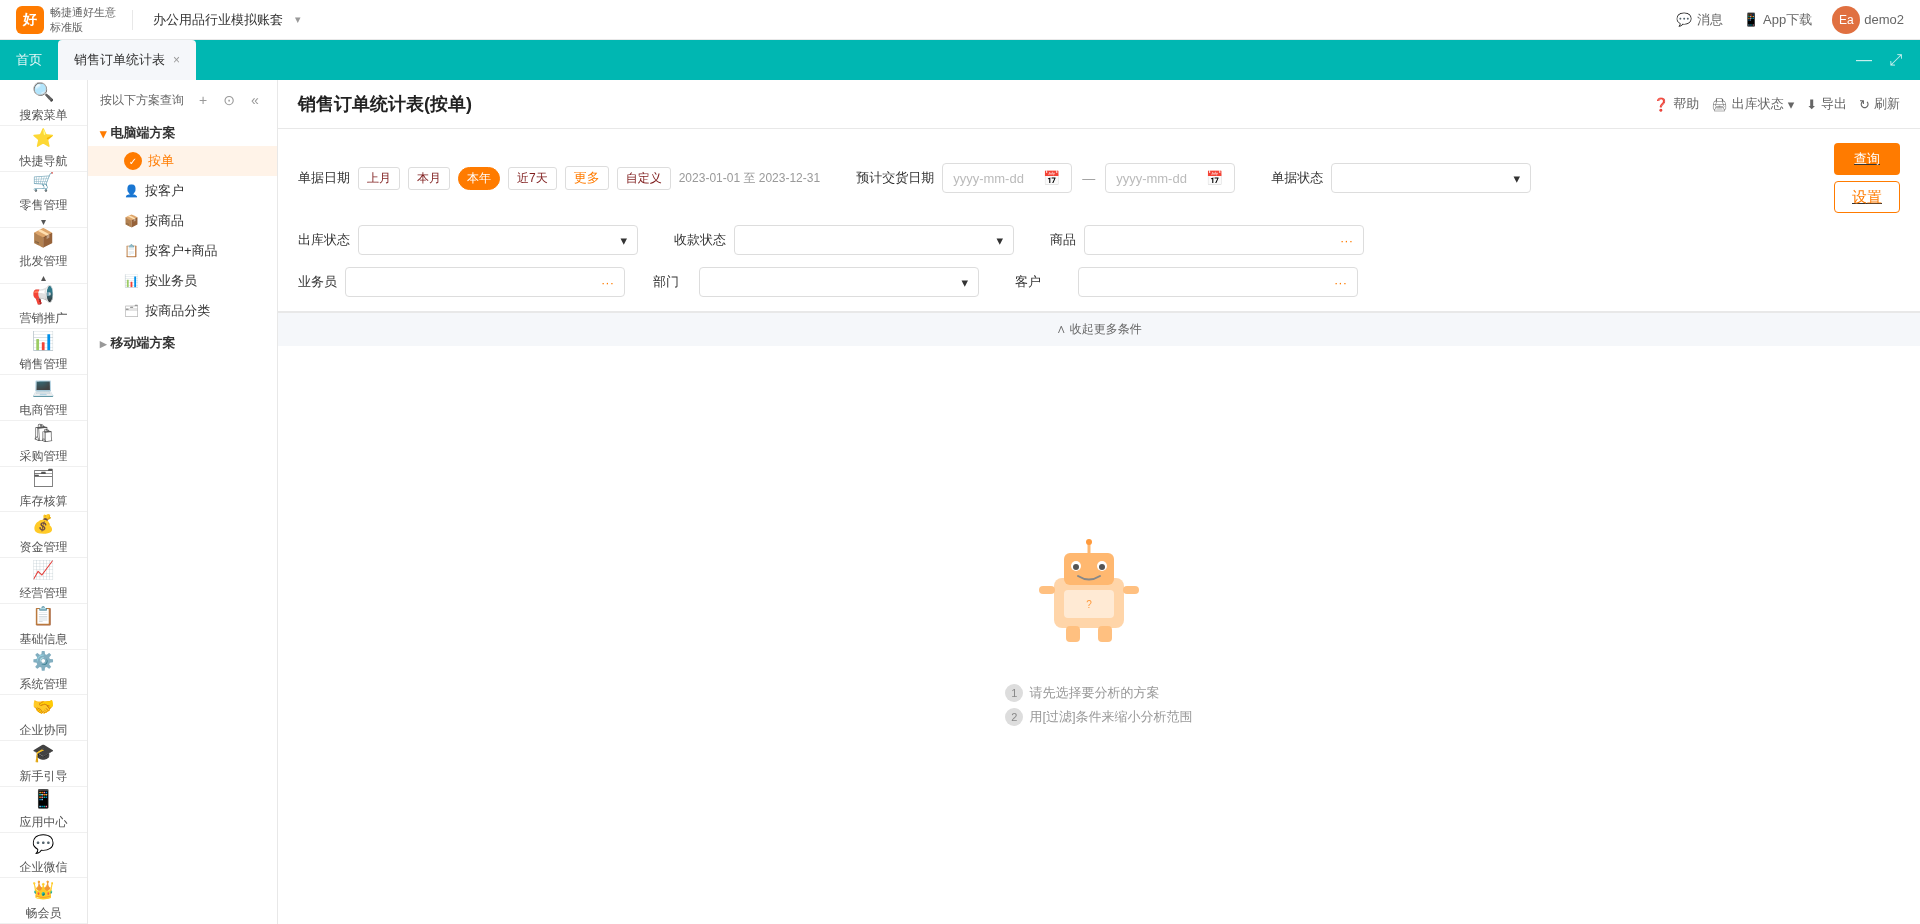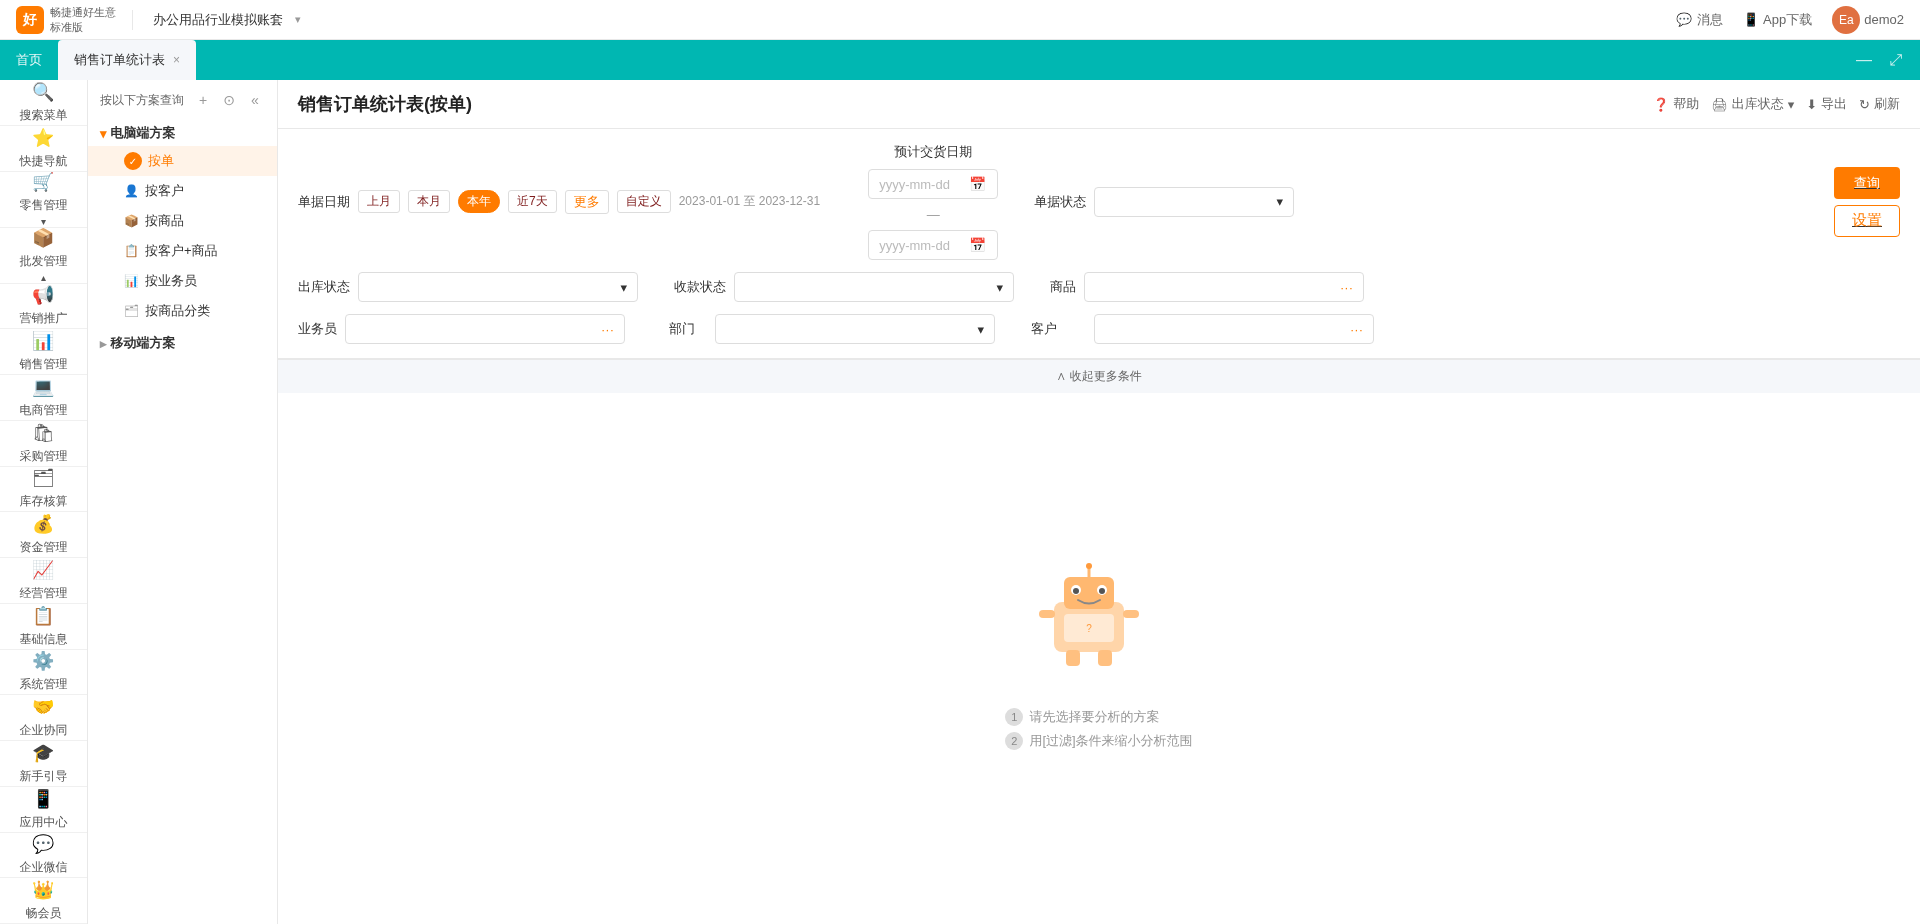--- a/index.html
+++ b/index.html
@@ -301,21 +301,21 @@
             <span class="filter-label">单据日期</span>
             <button class="date-quick-btn">上月</button>
             <button class="date-quick-btn">本月</button>
             <button class="date-quick-btn active">本年</button>
             <button class="date-quick-btn">近7天</button>
             <button class="date-quick-btn more-btn">更多</button>
             <button class="date-quick-btn">自定义</button>
             <span class="date-range-text">2023-01-01 至 2023-12-31</span>
           </div>
 
-          <div class="filter-group" style="margin-left:32px;flex-direction:column;">
+          <div class="filter-group" style="margin-left:20px;">
             <span class="filter-label">预计交货日期</span>
             <div class="filter-date-input">
               <span>yyyy-mm-dd</span>
               <span class="cal-icon">📅</span>
             </div>
             <span class="filter-separator">—</span>
             <div class="filter-date-input">
               <span>yyyy-mm-dd</span>
               <span class="cal-icon">📅</span>
             </div>
@@ -363,21 +363,21 @@
 
         <div class="filter-row">
 
           <div class="filter-group">
             <span class="filter-label">业务员</span>
             <div class="filter-input" style="width:280px;display:flex;align-items:center;justify-content:flex-end;">
               <span style="color:#ff7b00;cursor:pointer;">···</span>
             </div>
           </div>
 
-          <div class="filter-group" style="margin-left:28px;gap:20px;">
+          <div class="filter-group" style="margin-left:12px;gap:20px;">
             <span class="filter-label">部门</span>
             <div class="filter-select" style="width:280px;">
               <span class="filter-select-placeholder"></span>
               <span>▾</span>
             </div>
           </div>
 
           <div class="filter-group" style="margin-left:20px;gap:37px;">
             <span class="filter-label">客户</span>
             <div class="filter-input" style="width:280px;display:flex;align-items:center;justify-content:flex-end;">

